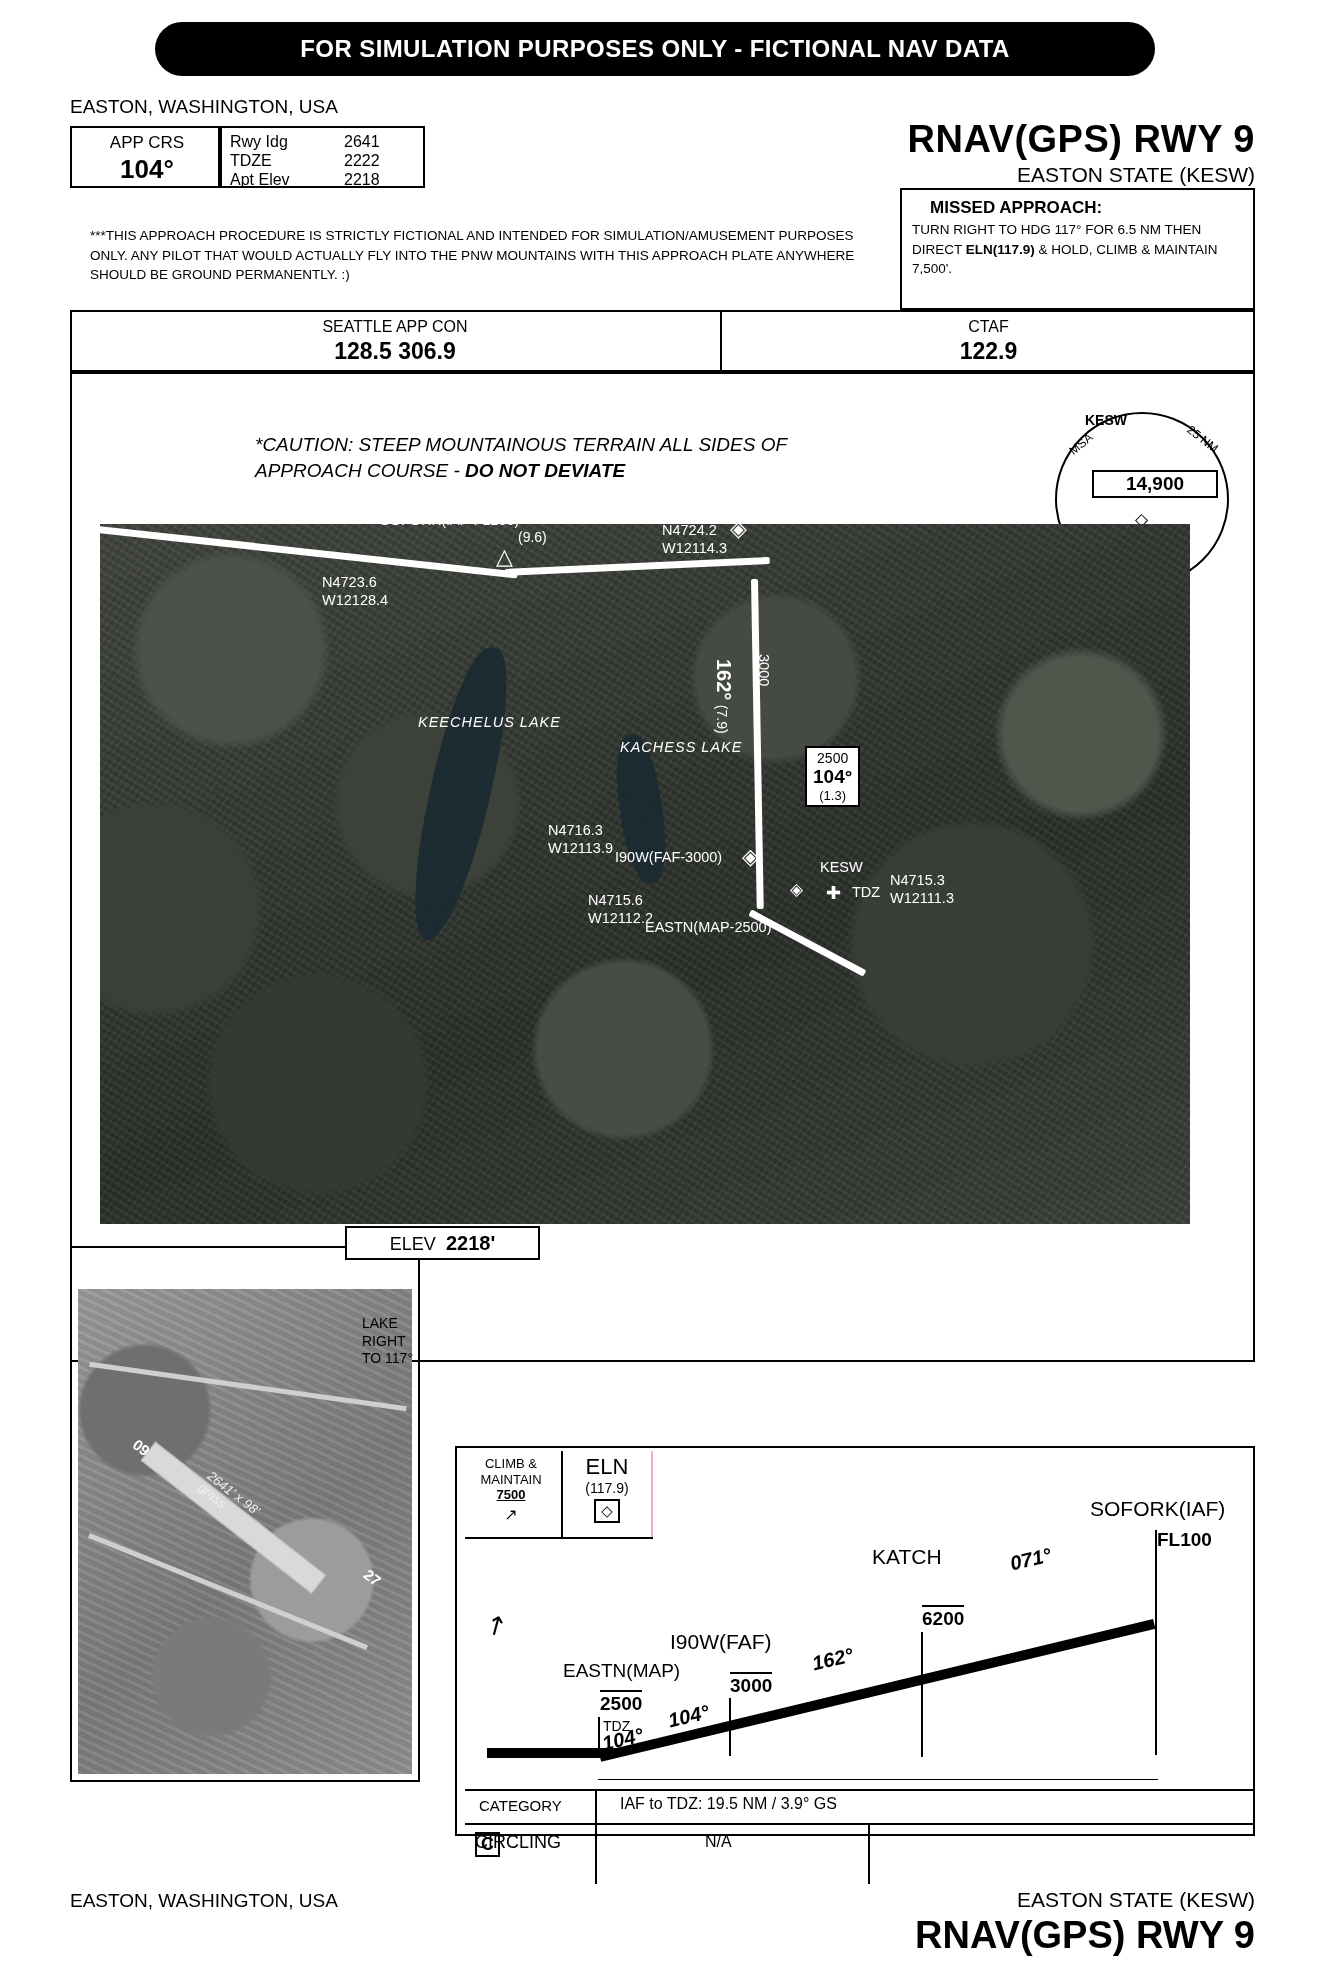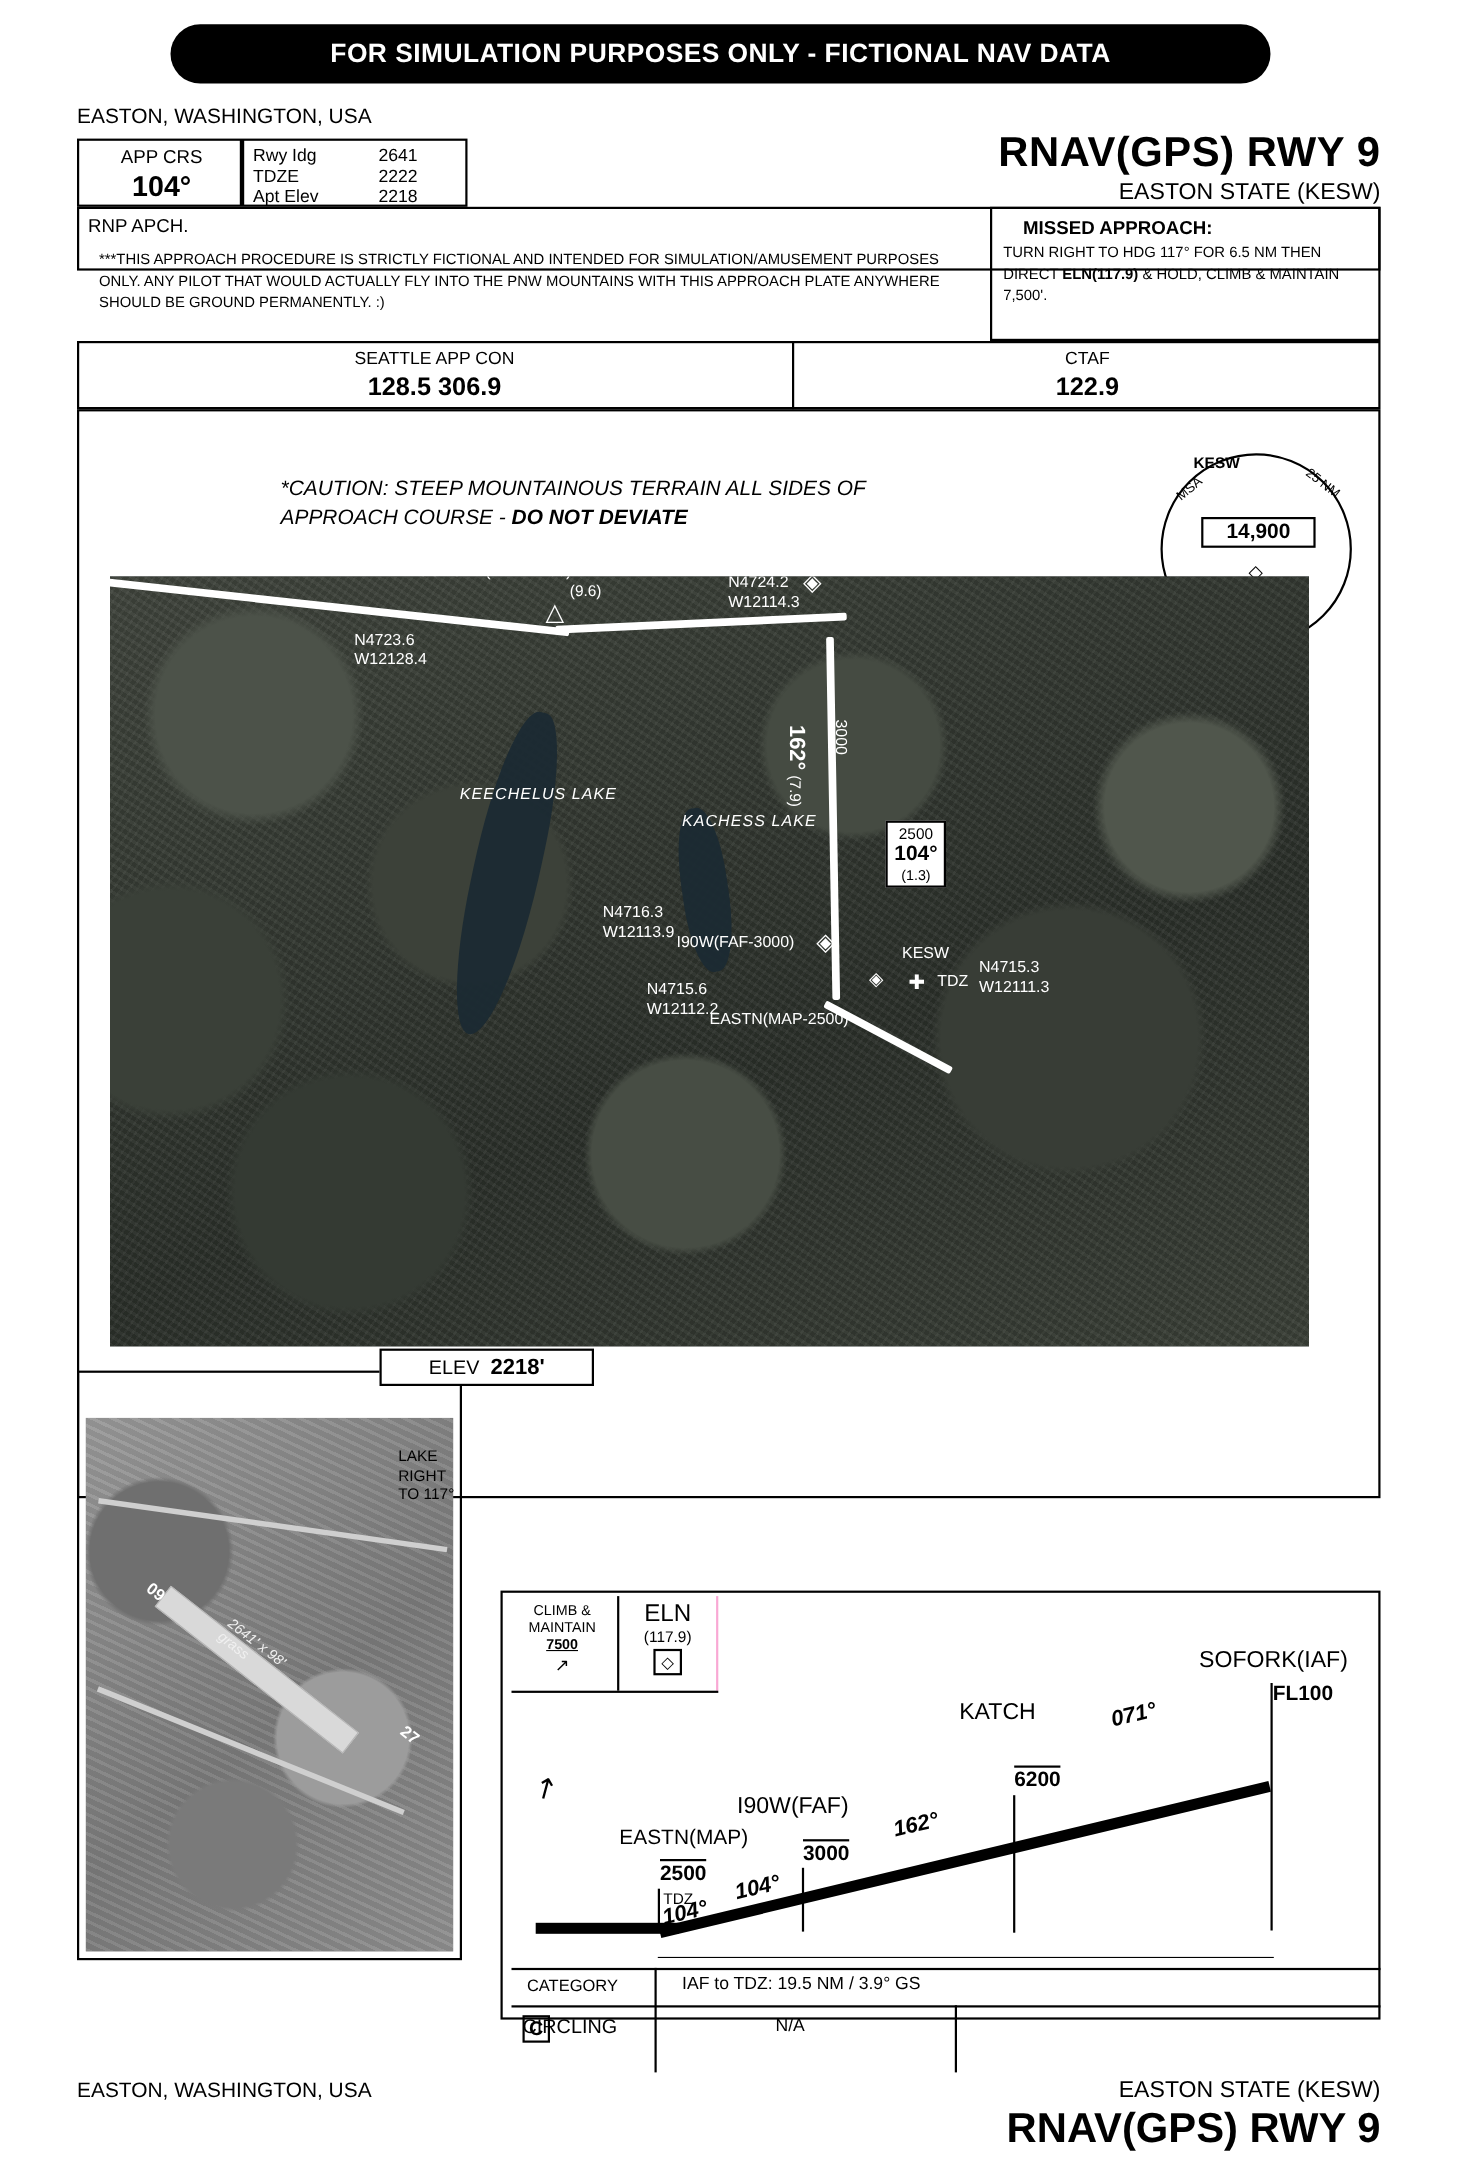--- a/index.html
+++ b/index.html
@@ -46,21 +46,21 @@
   .freq-l .v,.freq-r .v{font-size:23px;font-weight:bold;margin-top:2px;}
 
   
   .plan{left:0;top:246px;width:1185px;height:990px;}
 
   .caution1{position:absolute;left:255px;top:432px;width:620px;font-size:19px;font-style:italic;line-height:1.35;}
   .caution1 b{font-style:italic;font-weight:bold;}
 
   
   .msa{position:absolute;left:1055px;top:412px;width:170px;height:170px;border:2px solid #000;border-radius:50%;background:#fff;}
-  .msa .alt{position:absolute;left:35px;top:56px;width:100px;text-align:center;border:2px solid #000;font-size:19px;font-weight:bold;padding:1px 0;background:#fff;}
+  .msa .alt{position:absolute;left:35px;top:56px;width:100px;text-align:center;border:2px solid #000;font-size:19px;font-weight:bold;padding:1px 11px;background:#fff;}
   .msa .dot{position:absolute;left:78px;top:95px;font-size:17px;}
   .msa-label{position:absolute;left:1085px;top:412px;font-size:14px;font-weight:bold;}
   .msa-arc1{position:absolute;left:1068px;top:437px;font-size:12px;transform:rotate(-40deg);}
   .msa-arc2{position:absolute;left:1185px;top:432px;font-size:12px;transform:rotate(38deg);}
 
   
   .sat{position:absolute;left:100px;top:524px;width:1090px;height:700px;
        background:#2e3330;overflow:hidden;}
   .sat .noise{position:absolute;left:0;top:0;width:100%;height:100%;
       background:
@@ -185,23 +185,20 @@
       <div class="v" style="top:24px">2222</div>
       <div class="r" style="top:43px">Apt Elev</div>
       <div class="v" style="top:43px">2218</div>
     </div>
 
     <div class="title-right">
       <div class="t1">RNAV(GPS) RWY 9</div>
       <div class="t2">EASTON STATE (KESW)</div>
     </div>
 
-    <div class="box rnp">
-      <div class="t">RNP APCH.</div>
-    </div>
 
     <div class="note">***THIS APPROACH PROCEDURE IS STRICTLY FICTIONAL AND INTENDED FOR SIMULATION/AMUSEMENT PURPOSES ONLY.  ANY PILOT THAT WOULD ACTUALLY FLY INTO THE PNW MOUNTAINS WITH THIS APPROACH PLATE ANYWHERE SHOULD BE GROUND PERMANENTLY. :)</div>
 
     <div class="box missed">
       <div class="h">MISSED APPROACH:</div>
       <div class="b"><span>TURN RIGHT TO HDG 117° FOR 6.5 NM THEN DIRECT </span><b>ELN(117.9)</b><span> &amp; HOLD, CLIMB &amp; MAINTAIN 7,500'.</span></div>
     </div>
 
     <div class="box freq"></div>
     <div class="freqdiv"></div>

